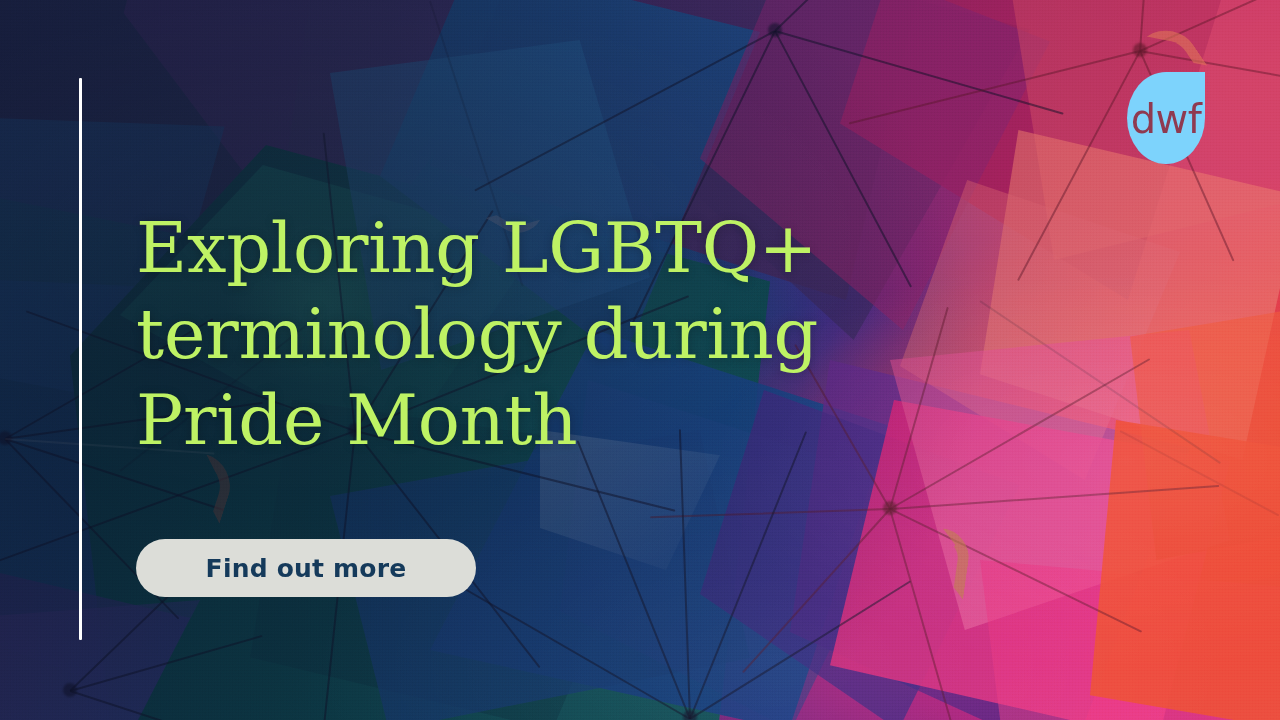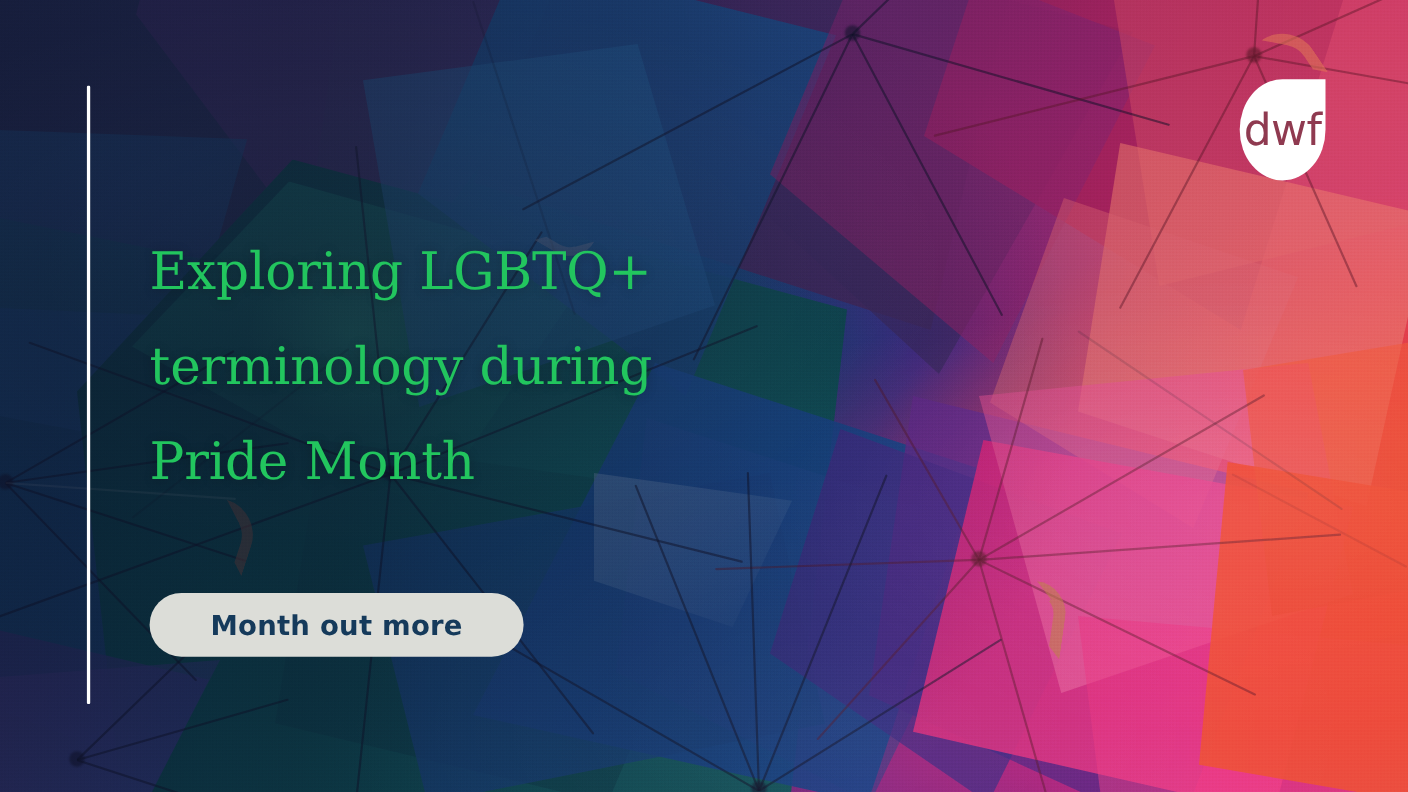--- a/index.html
+++ b/index.html
@@ -183,24 +183,24 @@
   }
 
   
   .rule{
     position:absolute; left:79px; top:78px;
     width:3px; height:562px; background:#ffffff; border-radius:1px;
   }
 
   .headline{
     position:absolute; left:136px; top:205px; width:740px;
-    color:#22c55e;
+    color:#bef264;
     font-family:"DejaVu Serif","Liberation Serif",serif;
     font-weight:400;
-    font-size:47px;
+    font-size:70px;
     line-height:86px;
     letter-spacing:-.2px;
     white-space:pre-line;
     text-shadow:0 1px 10px rgba(0,0,0,.22);
   }
 
   .cta{
     position:absolute; left:136px; top:539px;
     width:340px; height:58px;
     background:#dcddd8;
@@ -210,21 +210,21 @@
     font-weight:700;
     font-size:25px;
     letter-spacing:.2px;
     cursor:pointer;
     display:flex; align-items:center; justify-content:center;
   }
 
   .logo{
     position:absolute; left:1127px; top:72px;
     width:78px; height:92px;
-    background:#ffffff;
+    background:#7dd3fc;
     border-radius:50% 0 50% 50%;
     display:flex; align-items:center; justify-content:center;
   }
   .logo-text{
     color:#8f3a50;
     font-family:"DejaVu Sans","Liberation Sans",sans-serif;
     font-weight:400;
     font-size:40px;
     line-height:1;
     letter-spacing:-.5px;
@@ -366,20 +366,20 @@
     <div class="layer grain"></div>
     <div class="layer scrim"></div>
   </div>
 
   <div class="rule"></div>
 
   <h1 class="headline">Exploring LGBTQ+
 terminology during
 Pride Month</h1>
 
-  <button class="cta">Month out more</button>
+  <button class="cta">Find out more</button>
 
   <div class="logo">
     <span class="logo-text">dwf</span>
   </div>
 
 
 </div>
 
 </body></html>

